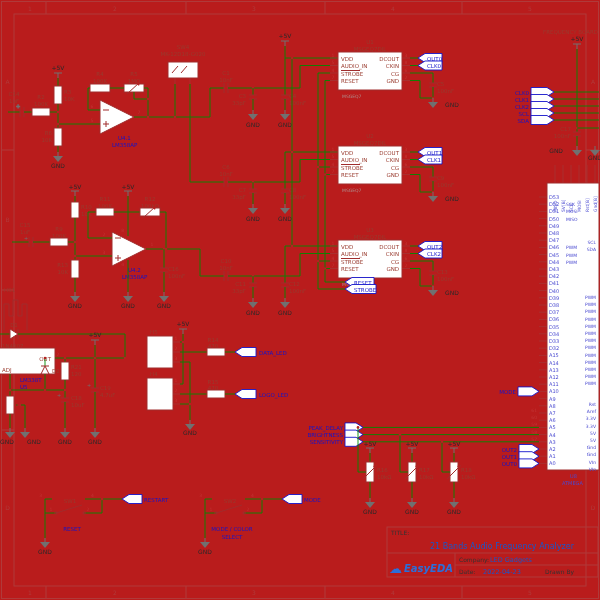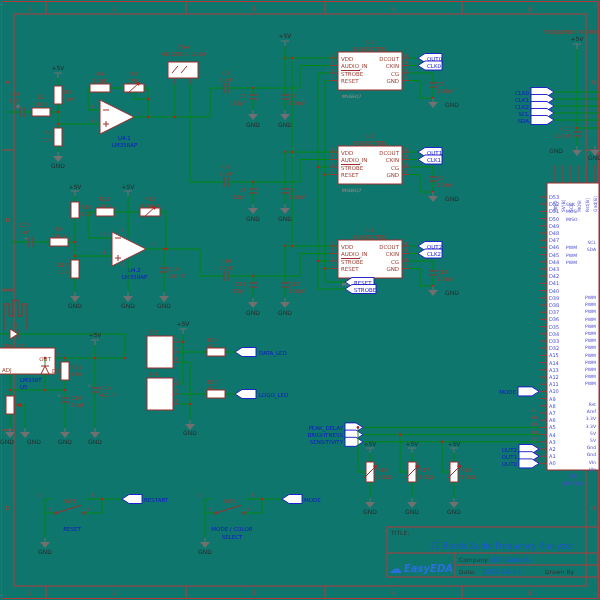--- a/index.html
+++ b/index.html
@@ -1,16 +1,16 @@
 <!DOCTYPE html>
 <html><head>
 <meta charset="utf-8">
 <style>
   html,body{margin:0;padding:0;background:#e8e8e8;}
-  #sheet{position:relative;width:600px;height:600px;background:#0f766e;overflow:hidden;}
+  #sheet{position:relative;width:600px;height:600px;background:#b91c1c;overflow:hidden;}
   svg{position:absolute;left:0;top:0;}
   text{font-family:"DejaVu Sans",sans-serif;}
   .w{stroke:#008a00;stroke-width:.9;fill:none;}
   .stub{stroke:#a83232;stroke-width:.9;fill:none;}
   .cmp{stroke:#a02c2c;stroke-width:1;fill:#fff;}
   .cl{stroke:#a02c2c;stroke-width:1;fill:none;}
   .ct{fill:#993a2e;font-size:5.5px;}
   .bt{fill:#1414cc;font-size:5.5px;}
   .pn{fill:#c03434;font-size:4.5px;}
   .mpn{fill:#4a4ad0;font-size:5px;}

